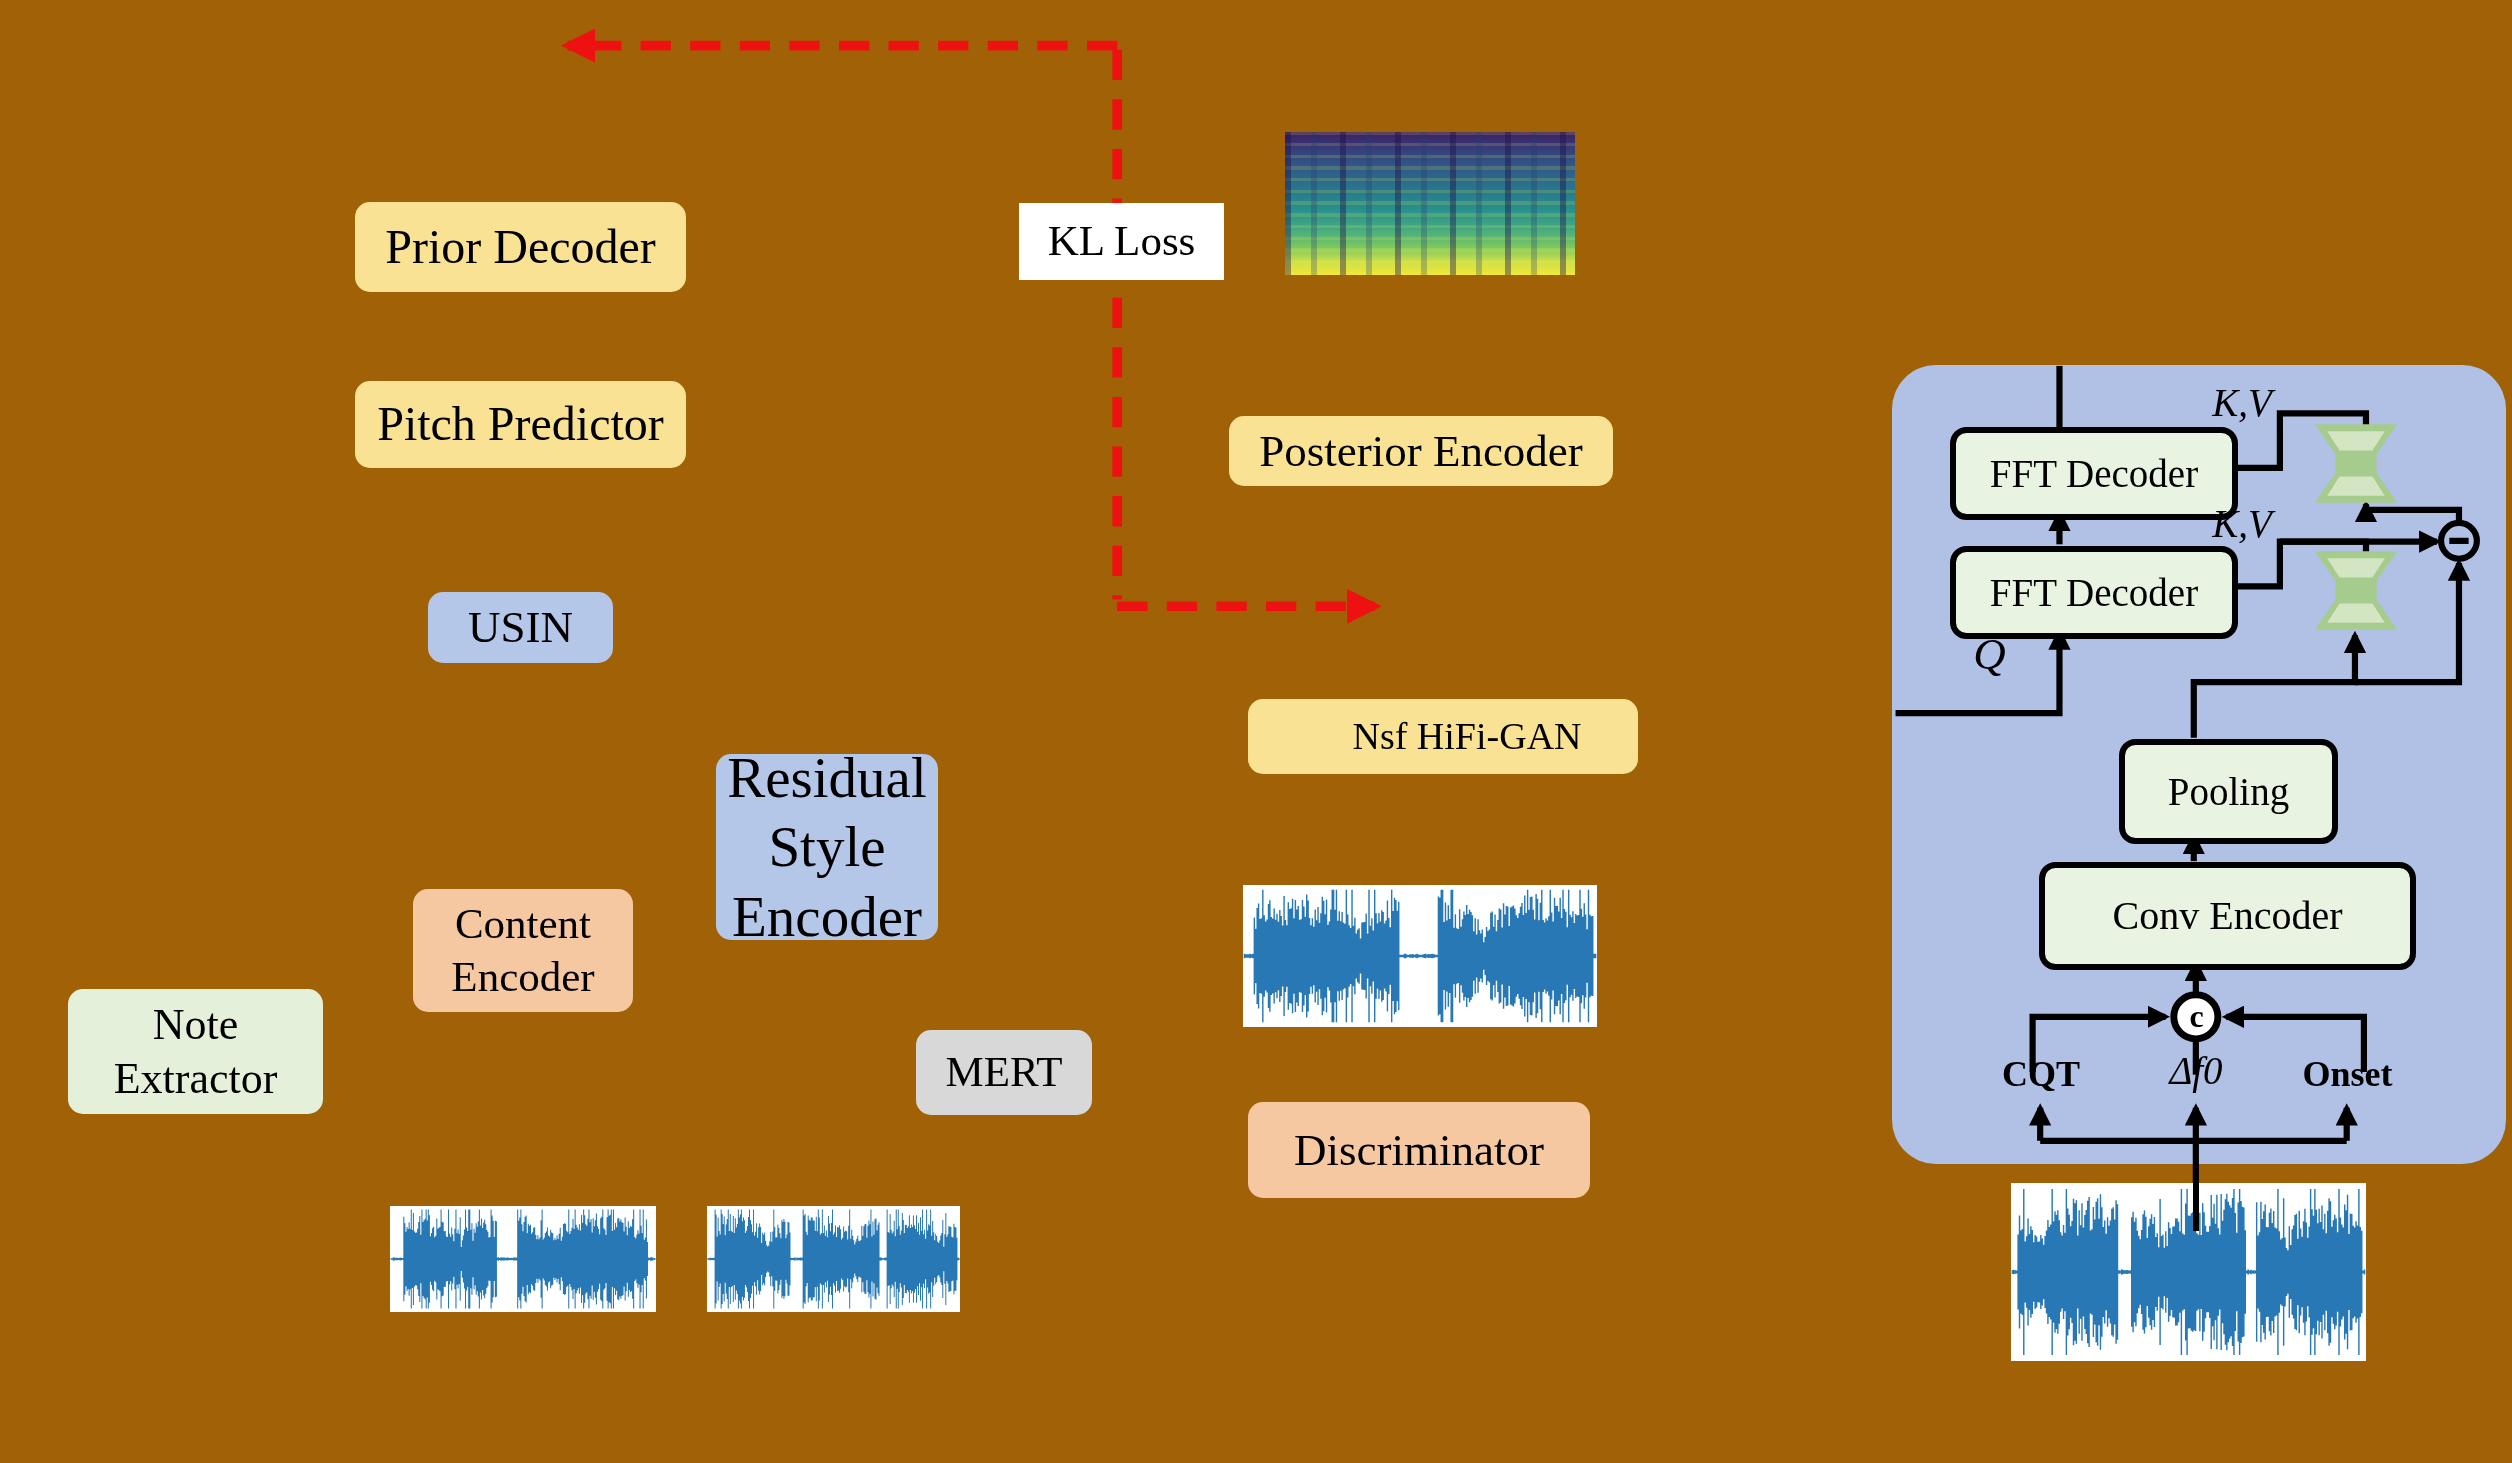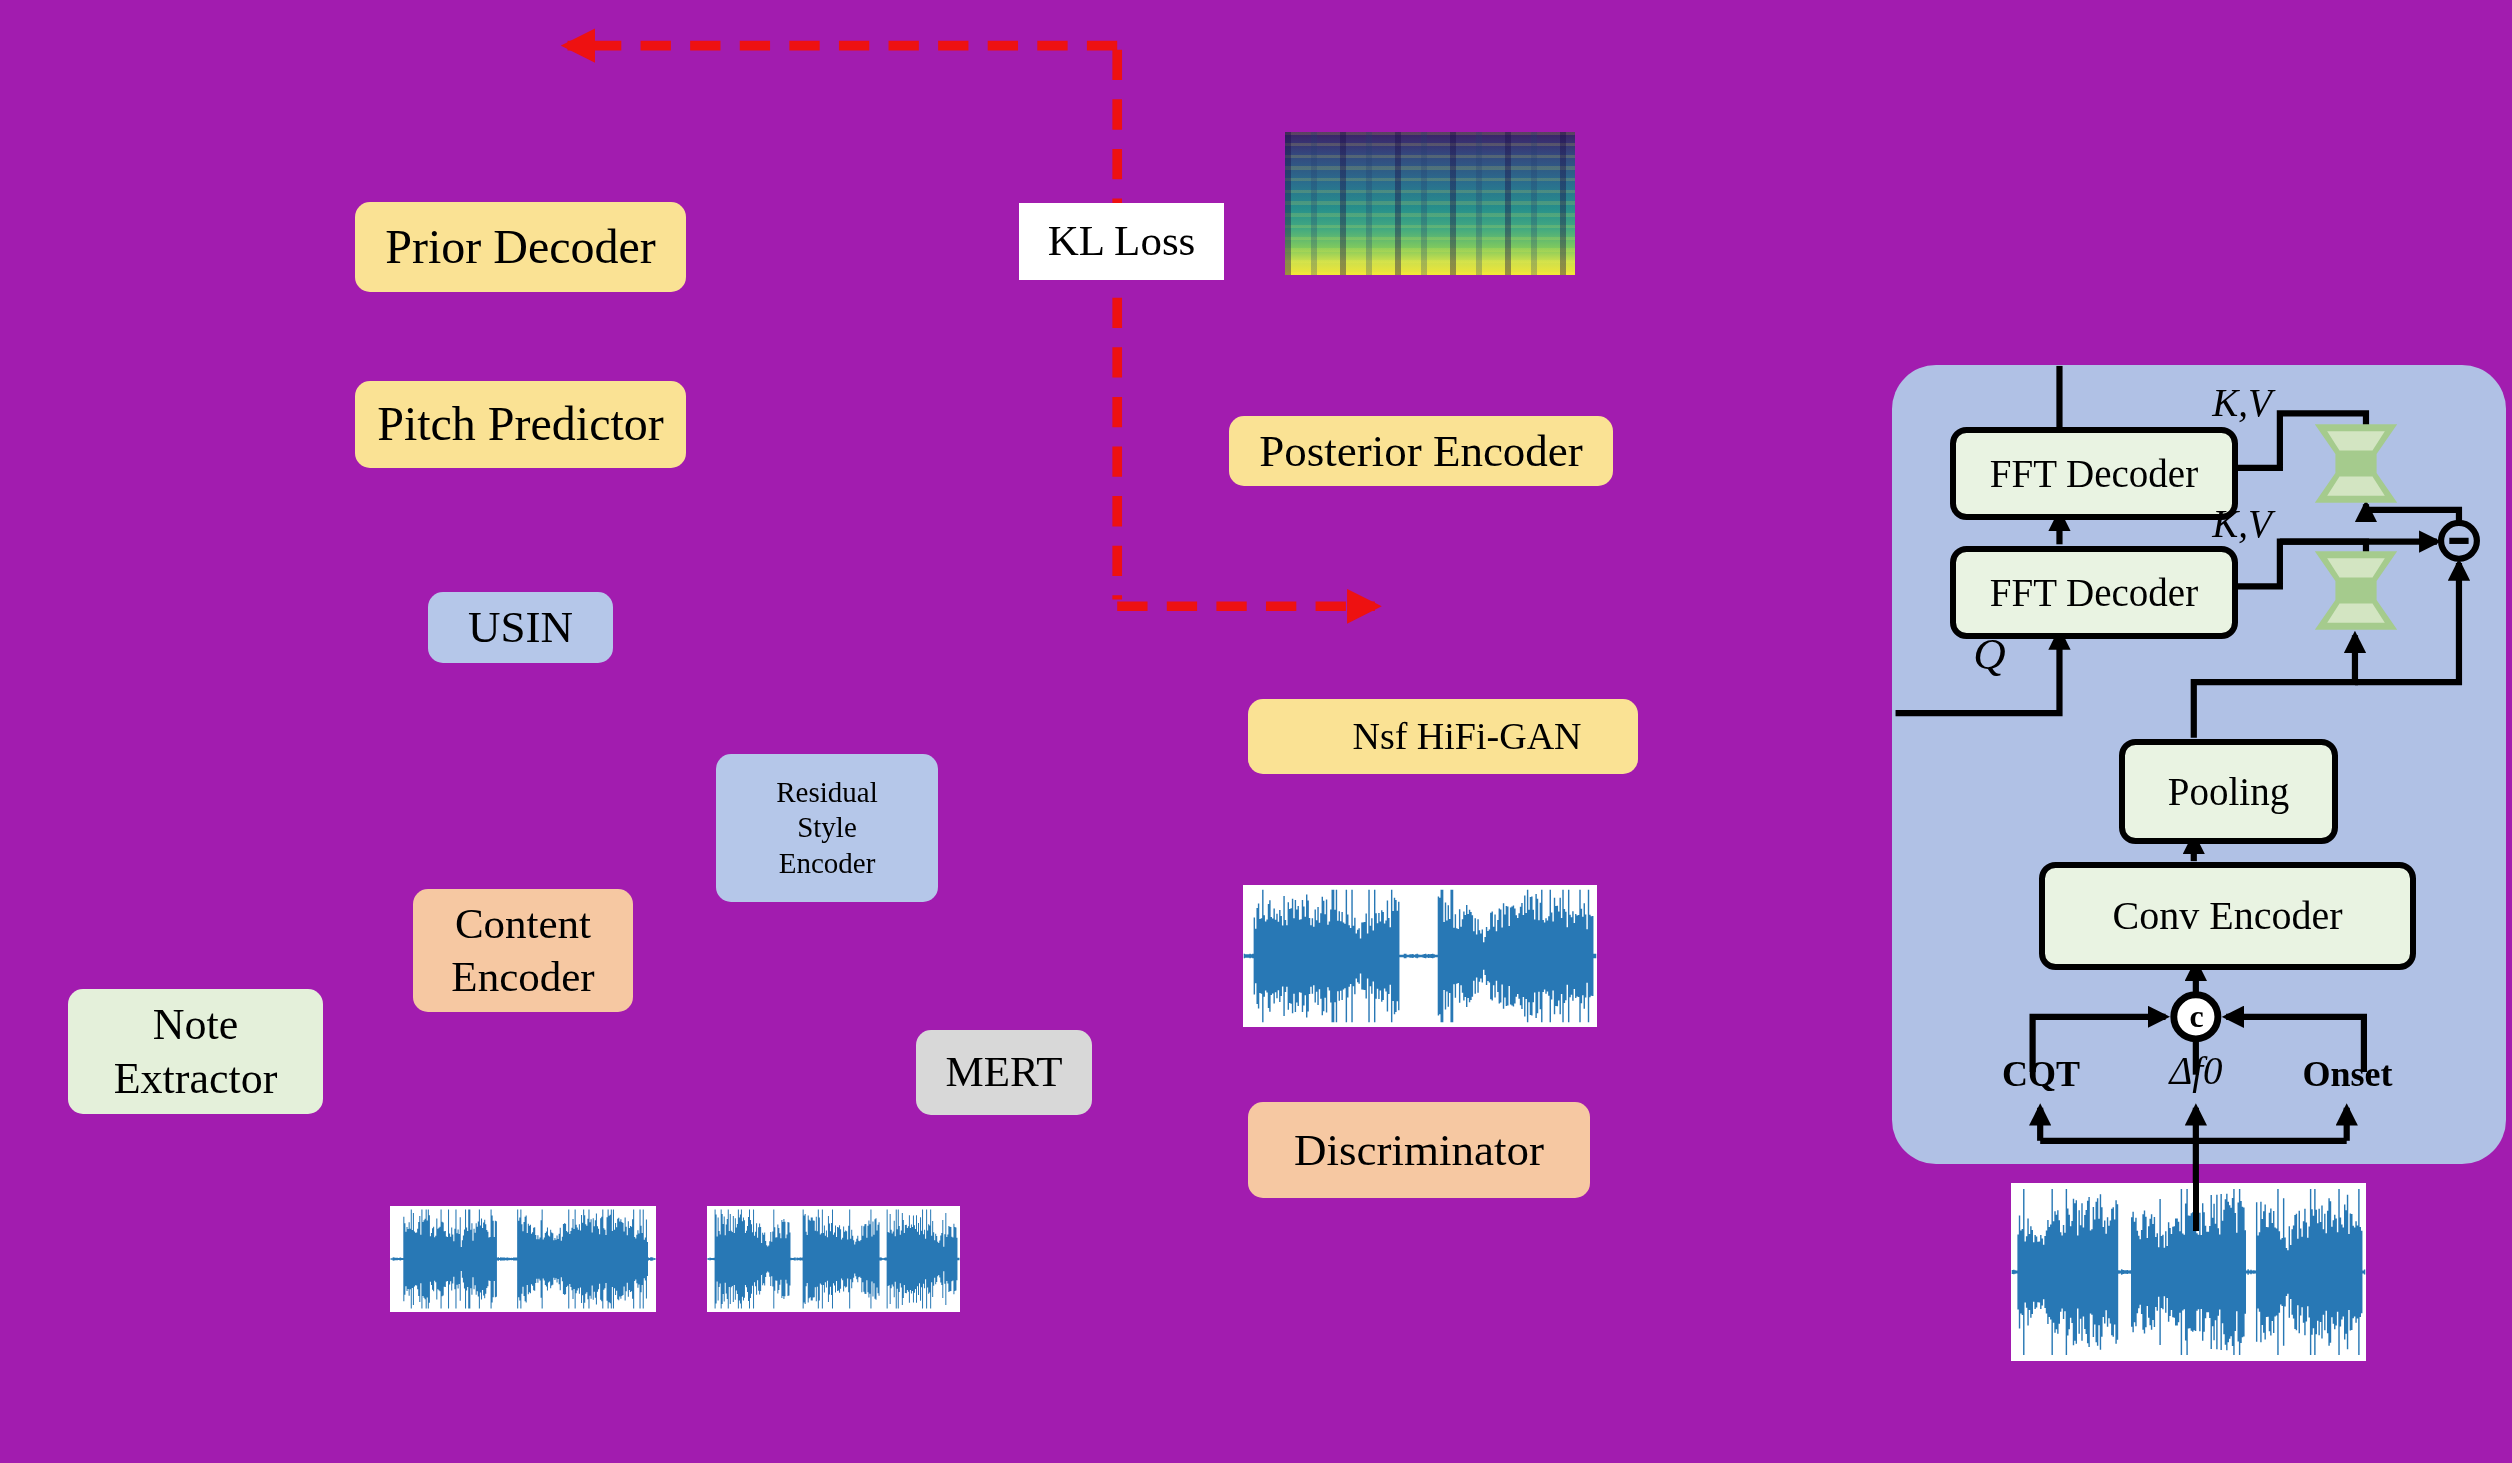--- a/index.html
+++ b/index.html
@@ -1,16 +1,16 @@
 <!DOCTYPE html>
 <html style="font-size:11px"><head>
 <meta charset="utf-8">
 <style>
   html,body{margin:0;padding:0;background:#000;}
-  #canvas{position:relative;width:2512px;height:1464px;background:#a21caf;overflow:hidden;
+  #canvas{position:relative;width:2512px;height:1464px;background:#a16207;overflow:hidden;
           font-family:"Liberation Serif","DejaVu Serif",serif;color:#000;}
   svg.overlay{position:absolute;left:0;top:0;z-index:2;}
   svg.overlay.red{z-index:1;}
   .box{position:absolute;display:flex;flex-direction:column;align-items:center;justify-content:center;
        text-align:center;border-radius:15px;z-index:3;line-height:1.22;}
   .c-yellow{background:#FAE294;}
   .c-blue{background:#B5C7E9;}
   .c-peach{background:#F6C8A2;}
   .c-green{background:#E4F0DA;}
   .c-gray{background:#D8D8D8;}
@@ -97,21 +97,21 @@
   <div class="spectro" style="left:1285px;top:132px;width:290px;height:143px;"></div>
 
   <div class="box c-yellow" style="left:1229px;top:416px;width:384px;height:70px;font-size:45px;">
       <span>Posterior Encoder</span>
     </div>
 
   <div class="box c-blue" style="left:428px;top:592px;width:185px;height:71px;font-size:45px;">
       <span>USIN</span>
     </div>
 
-  <div class="box c-blue" style="left:716px;top:754px;width:222px;height:148px;font-size:29px;justify-content:center;">
+  <div class="box c-blue" style="left:716px;top:754px;width:222px;height:186px;font-size:57px;justify-content:center;">
     <span>Residual</span>
     <span>Style</span>
     <span>Encoder</span>
   </div>
 
   <div class="box c-peach" style="left:413px;top:889px;width:220px;height:123px;font-size:43px;">
     <span>Content</span>
     <span>Encoder</span>
   </div>
 

